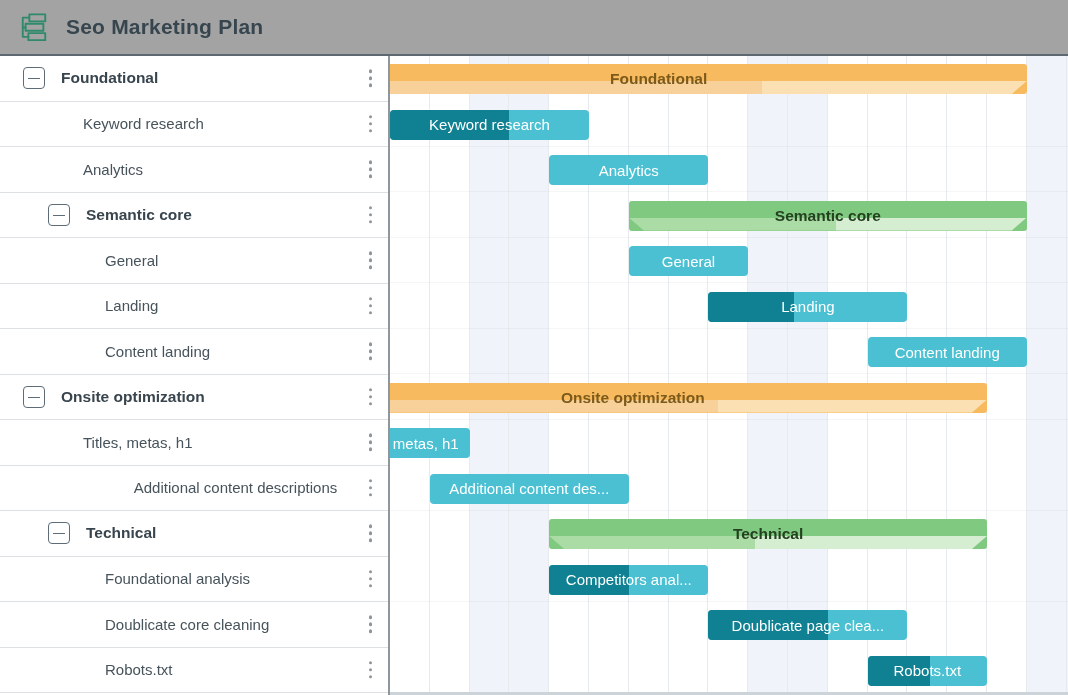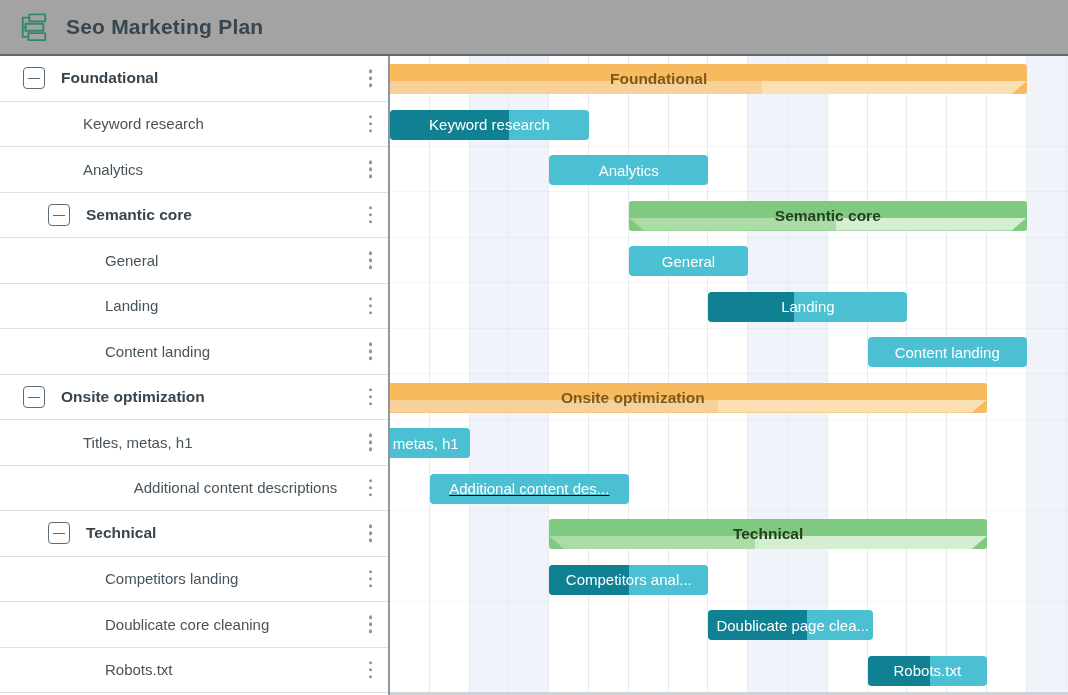--- a/index.html
+++ b/index.html
@@ -161,21 +161,21 @@
         <div class="row group" style="padding-left: 48px;">
           <span class="minusbox"></span>
           <span class="tname">Technical</span>
           <span class="dots">
             <i></i>
             <i></i>
             <i></i>
           </span>
         </div>
         <div class="row" style="padding-left: 105px;">
-          <span class="tname">Competitors landing</span>
+          <span class="tname">Foundational analysis</span>
           <span class="dots">
             <i></i>
             <i></i>
             <i></i>
           </span>
         </div>
         <div class="row" style="padding-left: 105px;">
           <span class="tname">Doublicate core cleaning</span>
           <span class="dots">
             <i></i>
@@ -223,32 +223,32 @@
         <div class="bar" style="left: 477.6px; width: 159.2px; top: 281px; background: rgb(74, 192, 210);">
           <span class="blabel">Content landing</span>
         </div>
         <div class="bar summary" style="left: -111.44px; width: 708.44px; top: 326.5px; background: rgb(248, 186, 95);">
           <div class="strip" style="background: linear-gradient(to right, rgb(248, 208, 153) 0px, rgb(248, 208, 153) 62%, rgb(251, 224, 180) 62%, rgb(251, 224, 180) 100%);"></div>
           <span class="blabel" style="color: rgb(124, 90, 26);">Onsite optimization</span>
         </div>
         <div class="bar" style="left: -51.74px; width: 131.34px; top: 372px; background: rgb(74, 192, 210);">
           <span class="blabel">Titles, metas, h1</span>
         </div>
-        <div class="bar" style="left: 39.8px; width: 199px; top: 417.5px; background: rgb(74, 192, 210); text-decoration: underline;">
+        <div class="bar" style="left: 39.8px; width: 199px; top: 417.5px; background: rgb(74, 192, 210);">
           <span class="blabel">Additional content des...</span>
         </div>
         <div class="bar summary" style="left: 159.2px; width: 437.8px; top: 463px; background: rgb(128, 201, 129);">
           <div class="strip" style="background: linear-gradient(to right, rgb(171, 220, 166) 0px, rgb(171, 220, 166) 47%, rgb(213, 237, 209) 47%, rgb(213, 237, 209) 100%);"></div>
           <span class="blabel" style="color: rgb(36, 65, 31);">Technical</span>
         </div>
         <div class="bar" style="left: 159.2px; width: 159.2px; top: 508.5px; background: rgb(74, 192, 210);">
           <div class="prog" style="width: 50%; background: rgb(15, 129, 146);"></div>
           <span class="blabel">Competitors anal...</span>
         </div>
-        <div class="bar" style="left: 318.4px; width: 165px; top: 554px; background: rgb(74, 192, 210);">
+        <div class="bar" style="left: 318.4px; width: 199px; top: 554px; background: rgb(74, 192, 210);">
           <div class="prog" style="width: 60%; background: rgb(15, 129, 146);"></div>
           <span class="blabel">Doublicate page clea...</span>
         </div>
         <div class="bar" style="left: 477.6px; width: 119.4px; top: 599.5px; background: rgb(74, 192, 210);">
           <div class="prog" style="width: 52%; background: rgb(15, 129, 146);"></div>
           <span class="blabel">Robots.txt</span>
         </div>
       </div>
   </div>
 </div>

